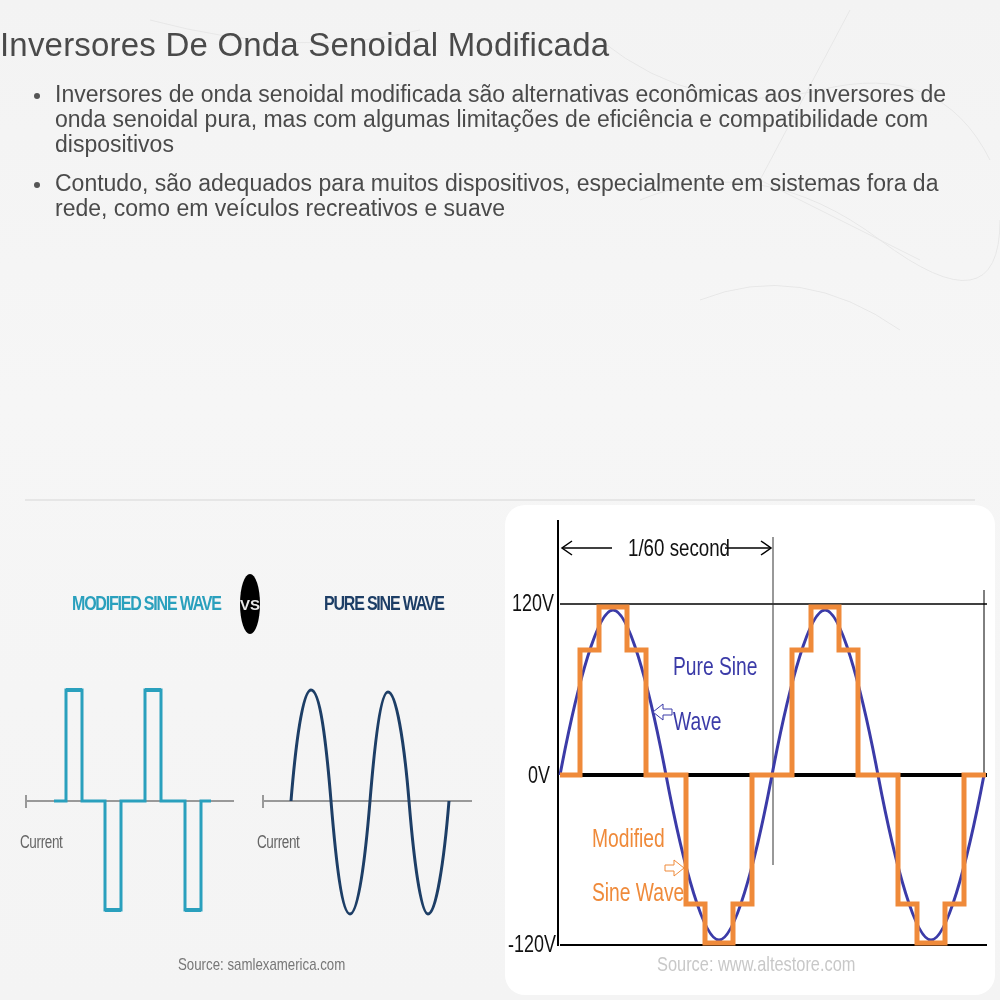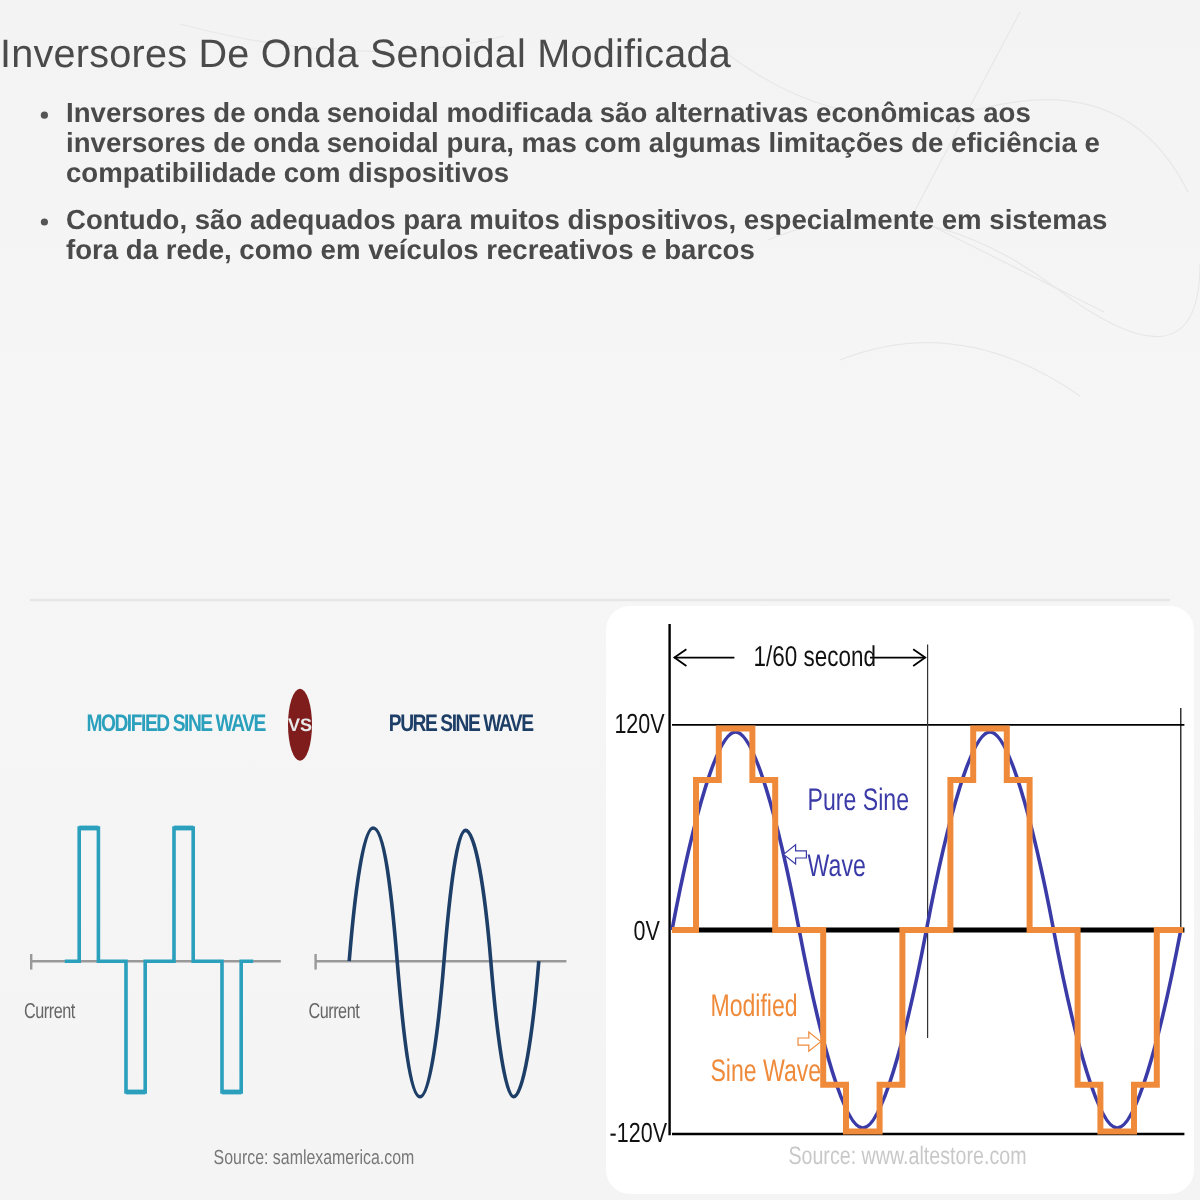--- a/index.html
+++ b/index.html
@@ -11,36 +11,36 @@
   .bg-texture {
     position:absolute; left:0; top:0; width:1000px; height:420px; pointer-events:none;
   }
   .title {
     position:absolute; left:0; top:26px; width:1000px; text-align:left;
     font-size:33px; color:#4a4a4a; letter-spacing:0.2px;
   }
   .bullets { position:absolute; left:30px; top:82px; width:940px; margin:0; padding:0; list-style:none; }
   .bullets li {
     position:relative; padding-left:25px; font-size:23px; line-height:25px;
-    color:#4a4a4a; margin-bottom:14px;font-weight:bold;
+    color:#4a4a4a; margin-bottom:14px;
   }
   .bullets li .dot {
     position:absolute; left:4px; top:11px; width:6px; height:6px; border-radius:50%; background:#555;
   }
   .divider {
     position:absolute; left:25px; top:499px; width:950px; height:2px; background:#e6e6e6;
   }
   .panel-left { position:absolute; left:0; top:505px; width:495px; height:495px; }
   .panel-right {
     position:absolute; left:505px; top:505px; width:490px; height:490px;
     background:#ffffff; border-radius:20px;
   }
   .lbl-mod { position:absolute; left:72px; top:592px; font-size:20px; font-weight:bold; color:#2aa0bd; letter-spacing:-1.5px; transform:scaleX(0.8); transform-origin:left; }
   .lbl-pure { position:absolute; left:324px; top:592px; font-size:20px; font-weight:bold; color:#1d3e66; letter-spacing:-1.5px; transform:scaleX(0.8); transform-origin:left; }
-  .vs { position:absolute; left:240px; top:574px; width:20px; height:60px; border-radius:50%; background:#7f1d1d; color:#e8e8e8; font-size:15px; font-weight:bold; display:flex; align-items:center; justify-content:center; }
+  .vs { position:absolute; left:240px; top:574px; width:20px; height:60px; border-radius:50%; background:#000000; color:#e8e8e8; font-size:15px; font-weight:bold; display:flex; align-items:center; justify-content:center; }
   .current { position:absolute; font-size:18px; color:#666; transform:scaleX(0.75); transform-origin:left; letter-spacing:-0.5px; }
   .source-left { position:absolute; left:178px; top:955px; font-size:17px; color:#777; transform:scaleX(0.78); transform-origin:left; }
   .source-right { position:absolute; left:657px; top:952px; font-size:21px; color:#c8c8c8; transform:scaleX(0.78); transform-origin:left; }
 </style>
 </head>
 <body>
 
 <svg class="bg-texture" viewBox="0 0 1000 420">
   <g stroke="#e2e2e2" stroke-width="1" fill="none" opacity="0.7">
     <path d="M600 40 Q700 120 820 90 T990 160"></path>
@@ -48,21 +48,21 @@
     <path d="M700 300 Q800 260 900 330"></path>
     <path d="M150 20 Q300 60 420 30"></path>
     <path d="M850 10 L760 180 L920 260"></path>
   </g>
 </svg>
 
 <div class="title">Inversores De Onda Senoidal Modificada</div>
 
 <ul class="bullets">
   <li><span class="dot"></span><span>Inversores de onda senoidal modificada são alternativas econômicas aos inversores de onda senoidal pura, mas com algumas limitações de eficiência e compatibilidade com dispositivos</span></li>
-  <li><span class="dot"></span><span>Contudo, são adequados para muitos dispositivos, especialmente em sistemas fora da rede, como em veículos recreativos e barcos</span></li>
+  <li><span class="dot"></span><span>Contudo, são adequados para muitos dispositivos, especialmente em sistemas fora da rede, como em veículos recreativos e suave</span></li>
 </ul>
 
 <div class="divider"></div>
 
 <div class="panel-left"></div>
 <div class="lbl-mod">MODIFIED SINE WAVE</div>
 <div class="vs">VS</div>
 <div class="lbl-pure">PURE SINE WAVE</div>
 
 <svg style="position:absolute;left:0;top:0;width:500px;height:1000px" viewBox="0 0 500 1000">

